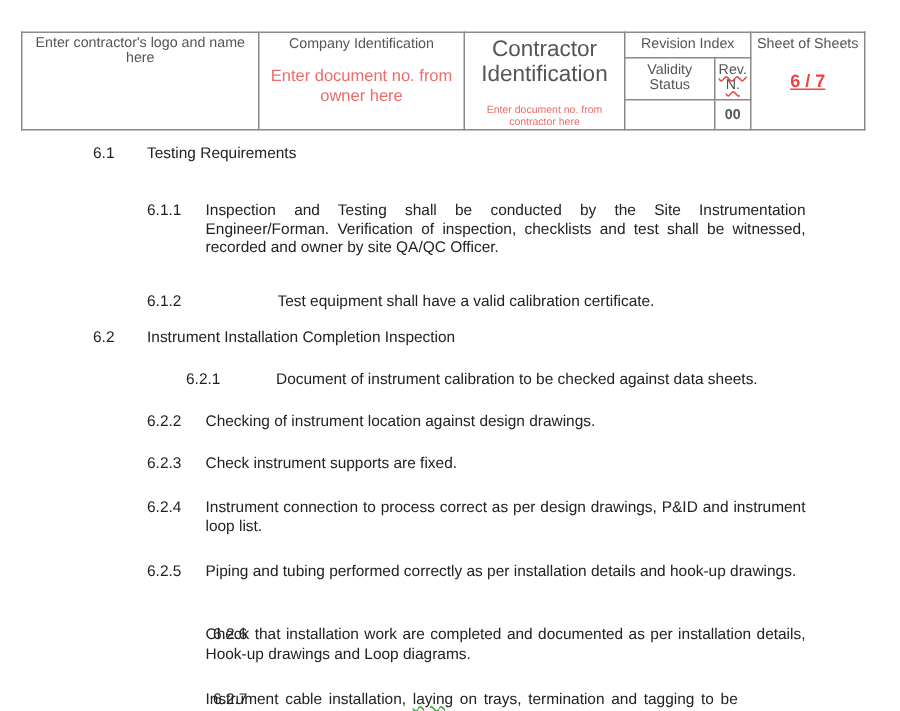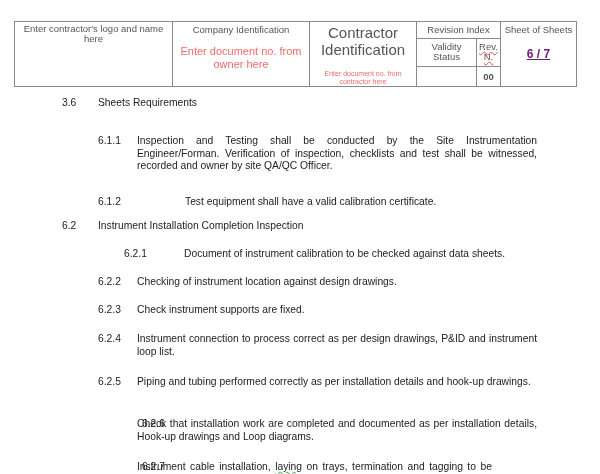--- a/index.html
+++ b/index.html
@@ -12,21 +12,21 @@
   .red { color:#f06a6a; }
   .c-logo { width:151px; text-align:right; padding:2px 3px !important; line-height:10px; }
   .c-comp { width:136px; }
   .c-cont { width:106px; }
   .c-val  { width:59px; }
   .c-rev  { width:23px; }
   .c-sheet{ width:75px; }
   .big-red { font-size:11px; line-height:13px; margin-top:10px; }
   .small-red { font-size:7px; line-height:8px; margin-top:12px; }
   .rev-n { color:#555; text-decoration:underline wavy #e05050; text-decoration-thickness:1px; }
-  .sheet-val { font-size:12px; font-weight:bold; color:#701a75; margin-top:12px;text-decoration:underline; }
+  .sheet-val { font-size:12px; font-weight:bold; color:#ef4444; margin-top:12px;text-decoration:underline; }
   .doc { position:absolute; left:0; top:0; width:600px; font-size:10.3px; color:#222; }
   .num, .txt { position:absolute; }
   .txt { text-align:justify; line-height:12.5px; }
   .spell { text-decoration:underline wavy #3aa83a; text-decoration-thickness:1px; }
 </style>
 </head>
 <body>
 
 <table class="hdr">
   <tbody>
@@ -52,22 +52,22 @@
   </tr>
   <tr style="height:17px;">
     <td></td>
     <td style="font-weight:bold;vertical-align:middle;">00</td>
   </tr>
 </tbody>
   </table>
 
 <div class="doc">
 
-  <div class="num" style="left:62px;top:97px;">3.6</div>
-  <div class="txt" style="left:98px;top:97px;">Sheets Requirements</div>
+  <div class="num" style="left:62px;top:97px;">6.1</div>
+  <div class="txt" style="left:98px;top:97px;">Testing Requirements</div>
 
   <div class="num" style="left:98px;top:135px;">6.1.1</div>
   <div class="txt" style="left:137px;top:135px;width:400px;">Inspection and Testing shall be conducted by the Site Instrumentation Engineer/Forman. Verification of inspection, checklists and test shall be witnessed, recorded and owner by site QA/QC Officer.</div>
 
   <div class="num" style="left:98px;top:196px;">6.1.2</div>
   <div class="txt" style="left:137px;top:196px;margin-left:48px;">Test equipment shall have a valid calibration certificate.</div>
 
   <div class="num" style="left:62px;top:220px;">6.2</div>
   <div class="txt" style="left:98px;top:220px;">Instrument Installation Completion Inspection</div>
 

